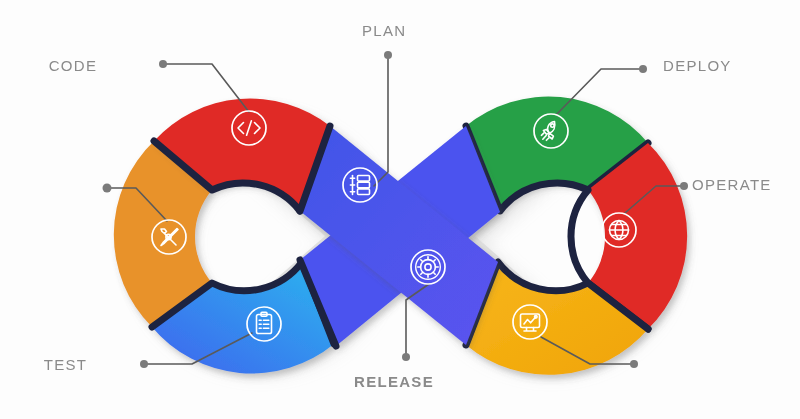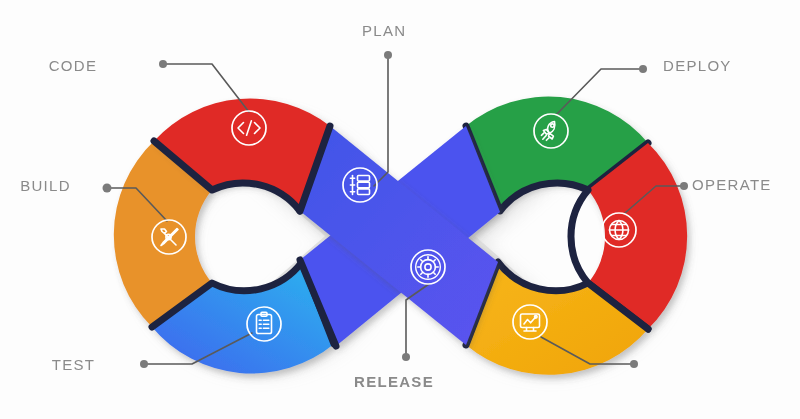--- a/index.html
+++ b/index.html
@@ -229,23 +229,22 @@
         <circle r="7.4"></circle>
         <circle r="3.1"></circle>
         <path d="M0,-7.4 L0,-10.2 M0,7.4 L0,10.2 M-7.4,0 L-10.2,0 M7.4,0 L10.2,0
                  M-5.2,-5.2 L-7.2,-7.2 M5.2,-5.2 L7.2,-7.2 M-5.2,5.2 L-7.2,7.2 M5.2,5.2 L7.2,7.2"></path>
       </g>
     </g>
   </svg>
 
   <div class="label label-right" style="left:0px; top:57px; width:146px;">CODE</div>
 
-  <div class="label label-right" style="left:0px; top:177px; width:91px;">BUILD</div>
-
-  <div class="label label-right" style="left:0px; top:356px; width:131px;padding-left:8px;">TEST</div>
+
+  <div class="label label-right" style="left:0px; top:356px; width:131px;">TEST</div>
 
   <div class="label label-left" style="left:362px; top:22px;">PLAN</div>
 
   <div class="label label-left" style="left:354px; top:373px;font-weight:bold;">RELEASE</div>
 
   <div class="label label-left" style="left:663px; top:57px;">DEPLOY</div>
 
   <div class="label label-left" style="left:692px; top:176px;">OPERATE</div>
 
 

